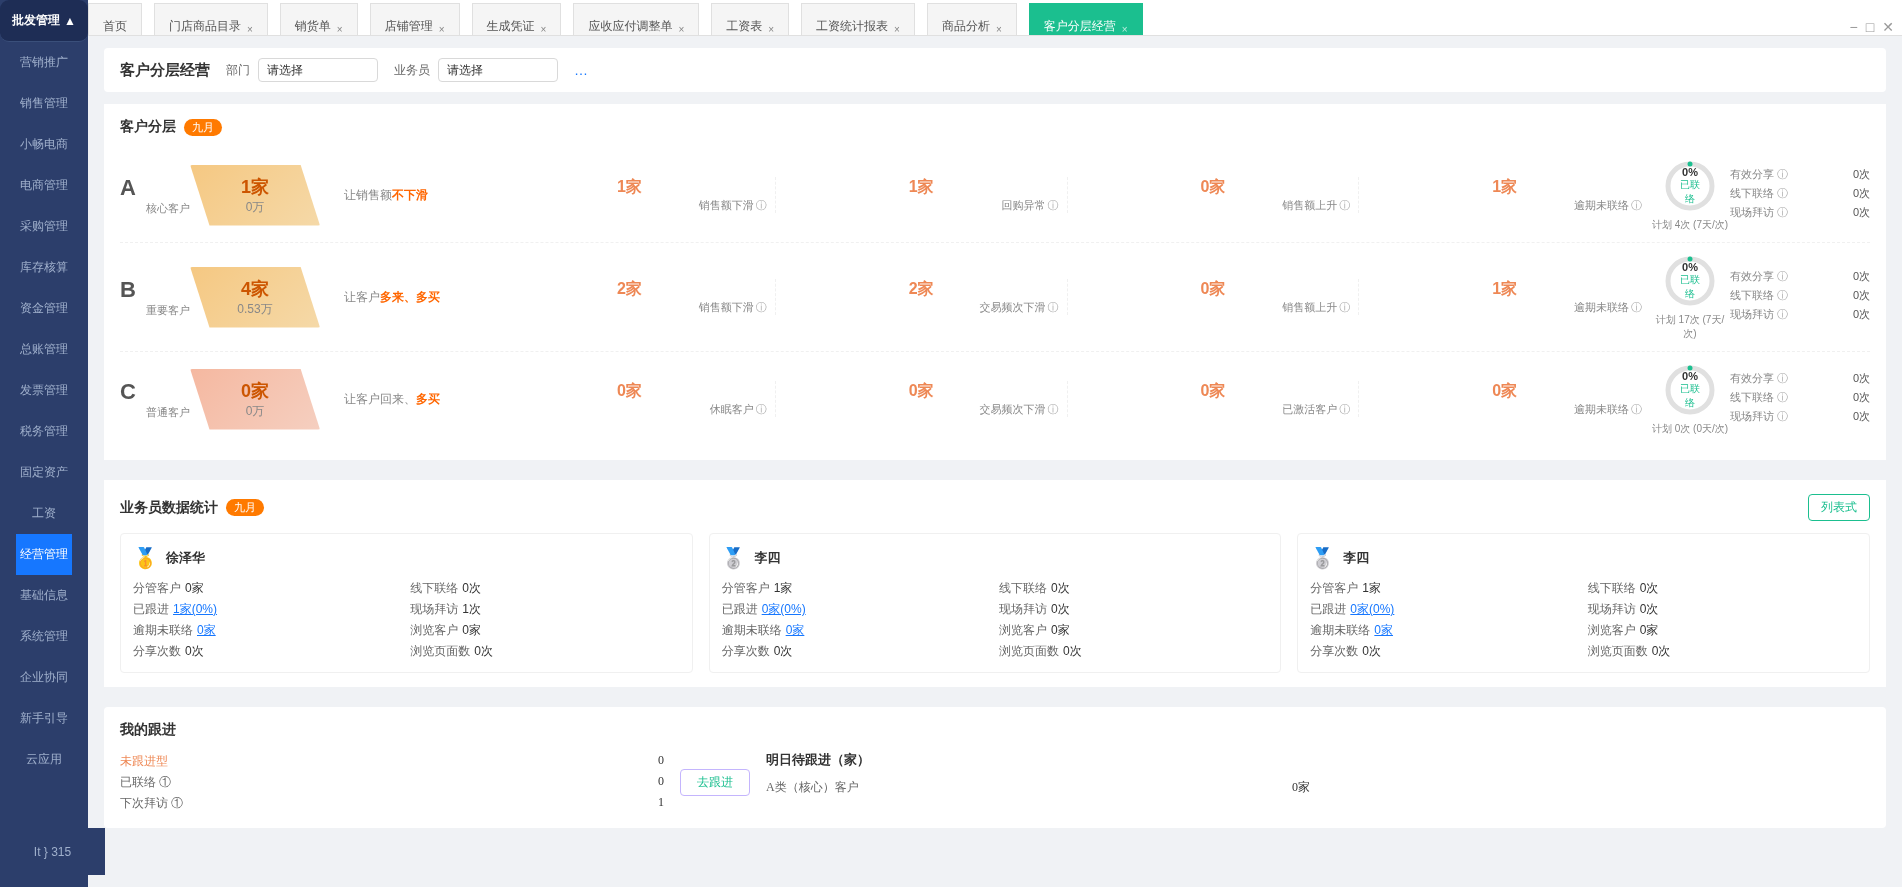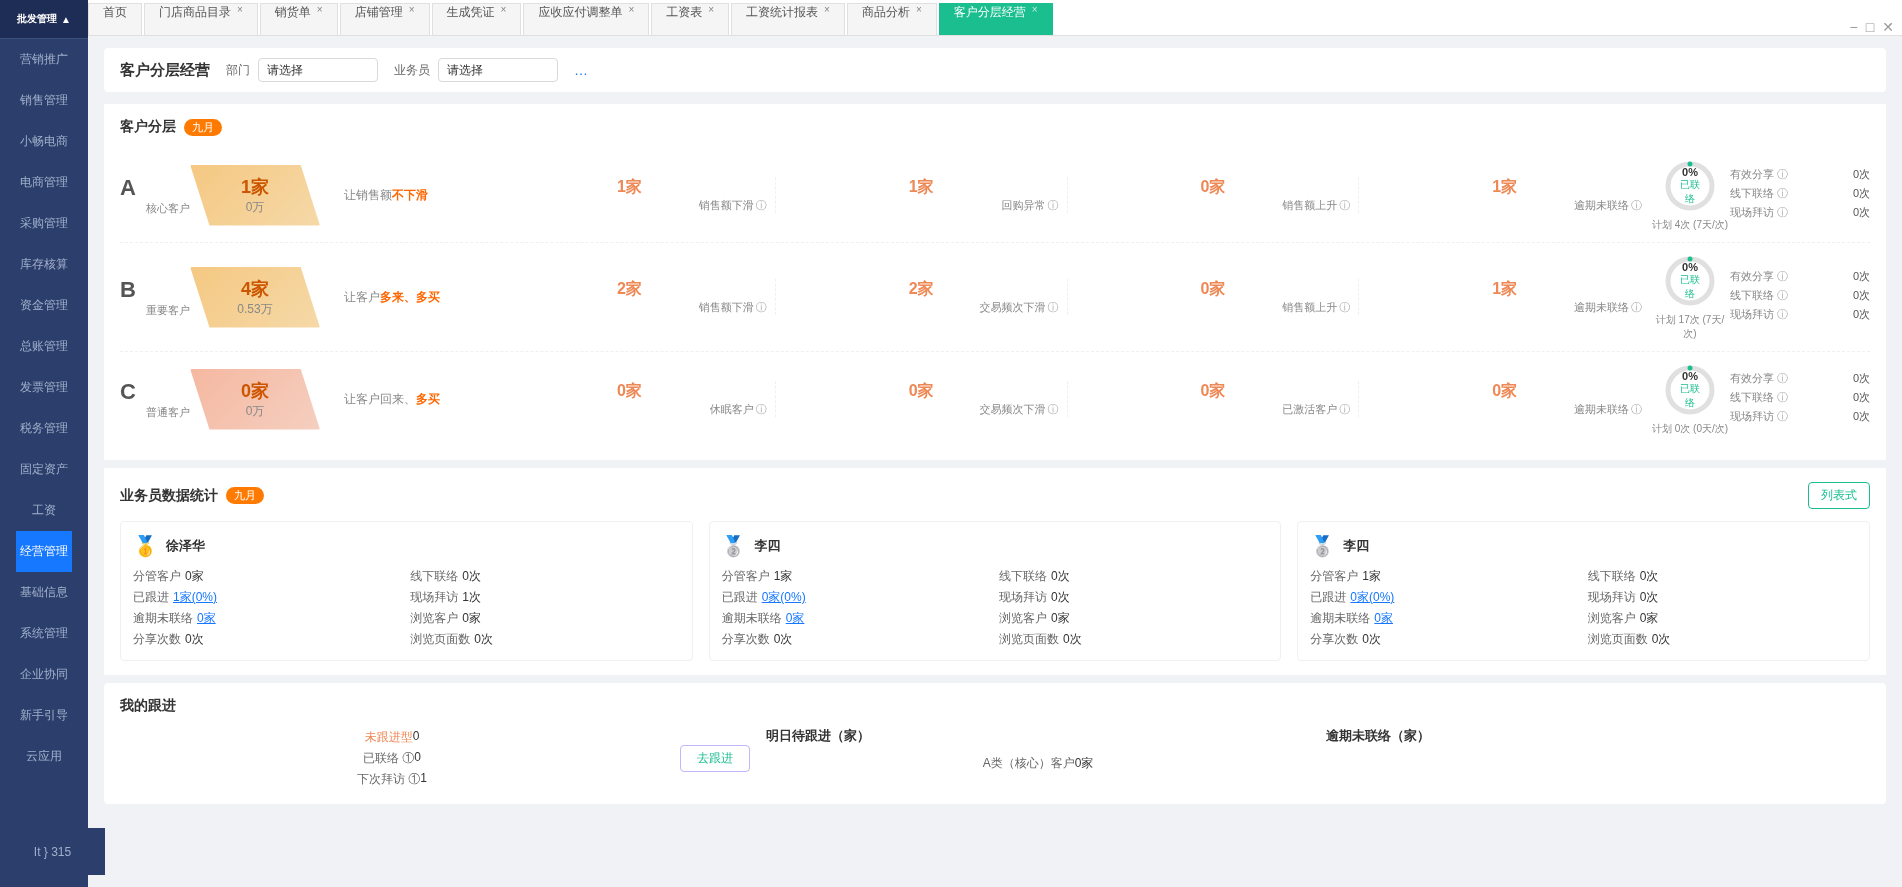--- a/index.html
+++ b/index.html
@@ -1,48 +1,48 @@
 <!DOCTYPE html>
 <html><head>
   <meta charset="utf-8">
   <style>
     * { box-sizing: border-box; margin: 0; padding: 0; }
     body { font-family: "Microsoft YaHei", "PingFang SC", sans-serif; font-size: 12px; background: #f0f2f5; display: flex; height: 887px; overflow: hidden; }
 
     
     .sidebar { width: 88px; background: #2c3e6b; display: flex; flex-direction: column; align-items: center; padding-top: 0; flex-shrink: 0; height: 100%; overflow-y: auto; }
-    .sidebar-top { width: 100%; background: #1e2d55; padding: 12px 8px; text-align: center; color: #fff; font-size: 10px; font-weight: bold; display: flex; align-items: center; justify-content: center; gap: 4px; border-bottom: 1px solid #3a4f7a; }
+    .sidebar-top { width: 100%; background: #1e2d55; padding: 12px 8px; text-align: center; color: #fff; font-size: 12px; font-weight: bold; display: flex; align-items: center; justify-content: center; gap: 4px; border-bottom: 1px solid #3a4f7a; border-radius: 9px; }
     .sidebar-item { width: 100%; padding: 12px 4px; text-align: center; color: #a0b0cc; font-size: 12px; cursor: pointer; transition: background 0.2s; }
     .sidebar-item.active { background: #1677ff; color: #fff; }
     .sidebar-bottom { margin-top: auto; padding: 12px; color: #a0b0cc; cursor: pointer; }
 
     
     .main { flex: 1; display: flex; flex-direction: column; overflow: hidden; }
 
     
     .tabs { display: flex; background: #fff; border-bottom: 1px solid #e0e0e0; height: 36px; align-items: flex-end; padding-left: 0; flex-shrink: 0; overflow-x: auto; }
-    .tab { padding: 0 14px; height: 32px; display: flex; align-items: flex-start; font-size: 12px; color: #555; cursor: pointer; border: 1px solid #e0e0e0; border-bottom: none; margin-right: 2px; background: #f5f5f5; white-space: nowrap; gap: 6px; }
+    .tab { padding: 0 14px; height: 32px; display: flex; align-items: flex-end; font-size: 12px; color: #555; cursor: pointer; border: 1px solid #e0e0e0; border-bottom: none; margin-right: 12px; background: #f5f5f5; white-space: nowrap; gap: 6px; }
     .tab.active { background: #1bbf8f; color: #fff; border-color: #1bbf8f; }
     .tab .close-x { font-size: 10px; cursor: pointer; opacity: 0.7; }
     .tab.active .close-x { color: #fff; }
     .tab-controls { margin-left: auto; display: flex; align-items: center; padding: 0 8px; gap: 8px; color: #999; font-size: 14px; cursor: pointer; }
 
     
     .content { flex: 1; overflow-y: auto; padding: 12px 16px; background: #f0f2f5; }
 
     
     .page-header { display: flex; align-items: center; gap: 16px; margin-bottom: 12px; background: #fff; padding: 10px 16px; border-radius: 4px; }
     .page-title { font-size: 15px; font-weight: bold; color: #333; }
     .header-filter { display: flex; align-items: center; gap: 8px; }
     .filter-label { color: #666; font-size: 12px; }
     .filter-select { border: 1px solid #d9d9d9; border-radius: 4px; padding: 4px 24px 4px 8px; font-size: 12px; color: #333; background: #fff; width: 120px; appearance: none; cursor: pointer; }
     .more-btn { color: #1677ff; cursor: pointer; font-size: 14px; }
 
     
-    .section-card { background: #fff; border-radius: 0; padding: 14px 16px; margin-bottom: 8px; }
+    .section-card { background: #fff; border-radius: 0; padding: 14px 16px; margin-bottom: 20px; }
     .section-header { display: flex; align-items: center; gap: 8px; margin-bottom: 12px; }
     .section-title { font-size: 14px; font-weight: bold; color: #333; }
     .month-badge { background: #ff7a00; color: #fff; border-radius: 10px; padding: 1px 8px; font-size: 11px; }
 
     
     .tier-row { display: flex; align-items: center; padding: 10px 0; border-bottom: 1px dashed #f0f0f0; gap: 0; }
     .tier-row:last-child { border-bottom: none; }
     .tier-label { width: 70px; flex-shrink: 0; }
     .tier-letter { font-size: 22px; font-weight: bold; color: #555; }
     .tier-name { font-size: 11px; color: #888; text-align: right; }
@@ -87,21 +87,21 @@
     .biz-name { font-size: 13px; font-weight: bold; color: #333; }
     .biz-grid { display: grid; grid-template-columns: 1fr 1fr; gap: 4px 8px; }
     .biz-row { display: flex; align-items: center; gap: 4px; font-size: 12px; color: #666; }
     .biz-val { color: #1677ff; text-decoration: underline; cursor: pointer; }
     .biz-val-plain { color: #333; }
 
     
     .followup-section { background: #fff; border-radius: 4px; padding: 14px 16px; margin-bottom: 12px; }
     .followup-col-title { font-size: 13px; color: #333; font-weight: bold; margin-bottom: 8px; }
     .followup-btn { border: 1px solid #c4b5fd; color: #1bbf8f; background: #fff; border-radius: 4px; padding: 4px 16px; cursor: pointer; font-size: 12px; }
-    .followup-row { display: flex; justify-content: center; font-size: 12px; color: #666; padding: 2px 0; }
+    .followup-row { display: flex; justify-content: space-between; font-size: 12px; color: #666; padding: 2px 0; font-family: Liberation Serif, serif; }
     .followup-val { color: #333; }
 
     
     .list-btn { border: 1px solid #1bbf8f; color: #1bbf8f; background: #fff; border-radius: 4px; padding: 4px 12px; cursor: pointer; font-size: 12px; float: right; }
 
     
     .bottom-hint { position: fixed; bottom: 12px; left: 0; width: 105px; height: 47px; background: #2c3e6b; display: flex; align-items: center; justify-content: center; color: #a0b0cc; font-size: 12px; }
   </style>
 </head>
 <body>
@@ -537,23 +537,20 @@
         </div>
         <div>
           <div class="followup-col-title">明日待跟进（家）</div>
           <div id="tomorrow-rows">
               <div class="followup-row">
                 <span>A类（核心）客户</span>
                 <span class="followup-val">0家</span>
               </div>
             </div>
         </div>
-        <div>
-          <div class="followup-col-title">逾期未联络（家）</div>
-        </div>
       </div>
     </div>
 
   </div>
 </div>
 
 <div class="bottom-hint">
   <span>It } 315</span>
 </div>
 

